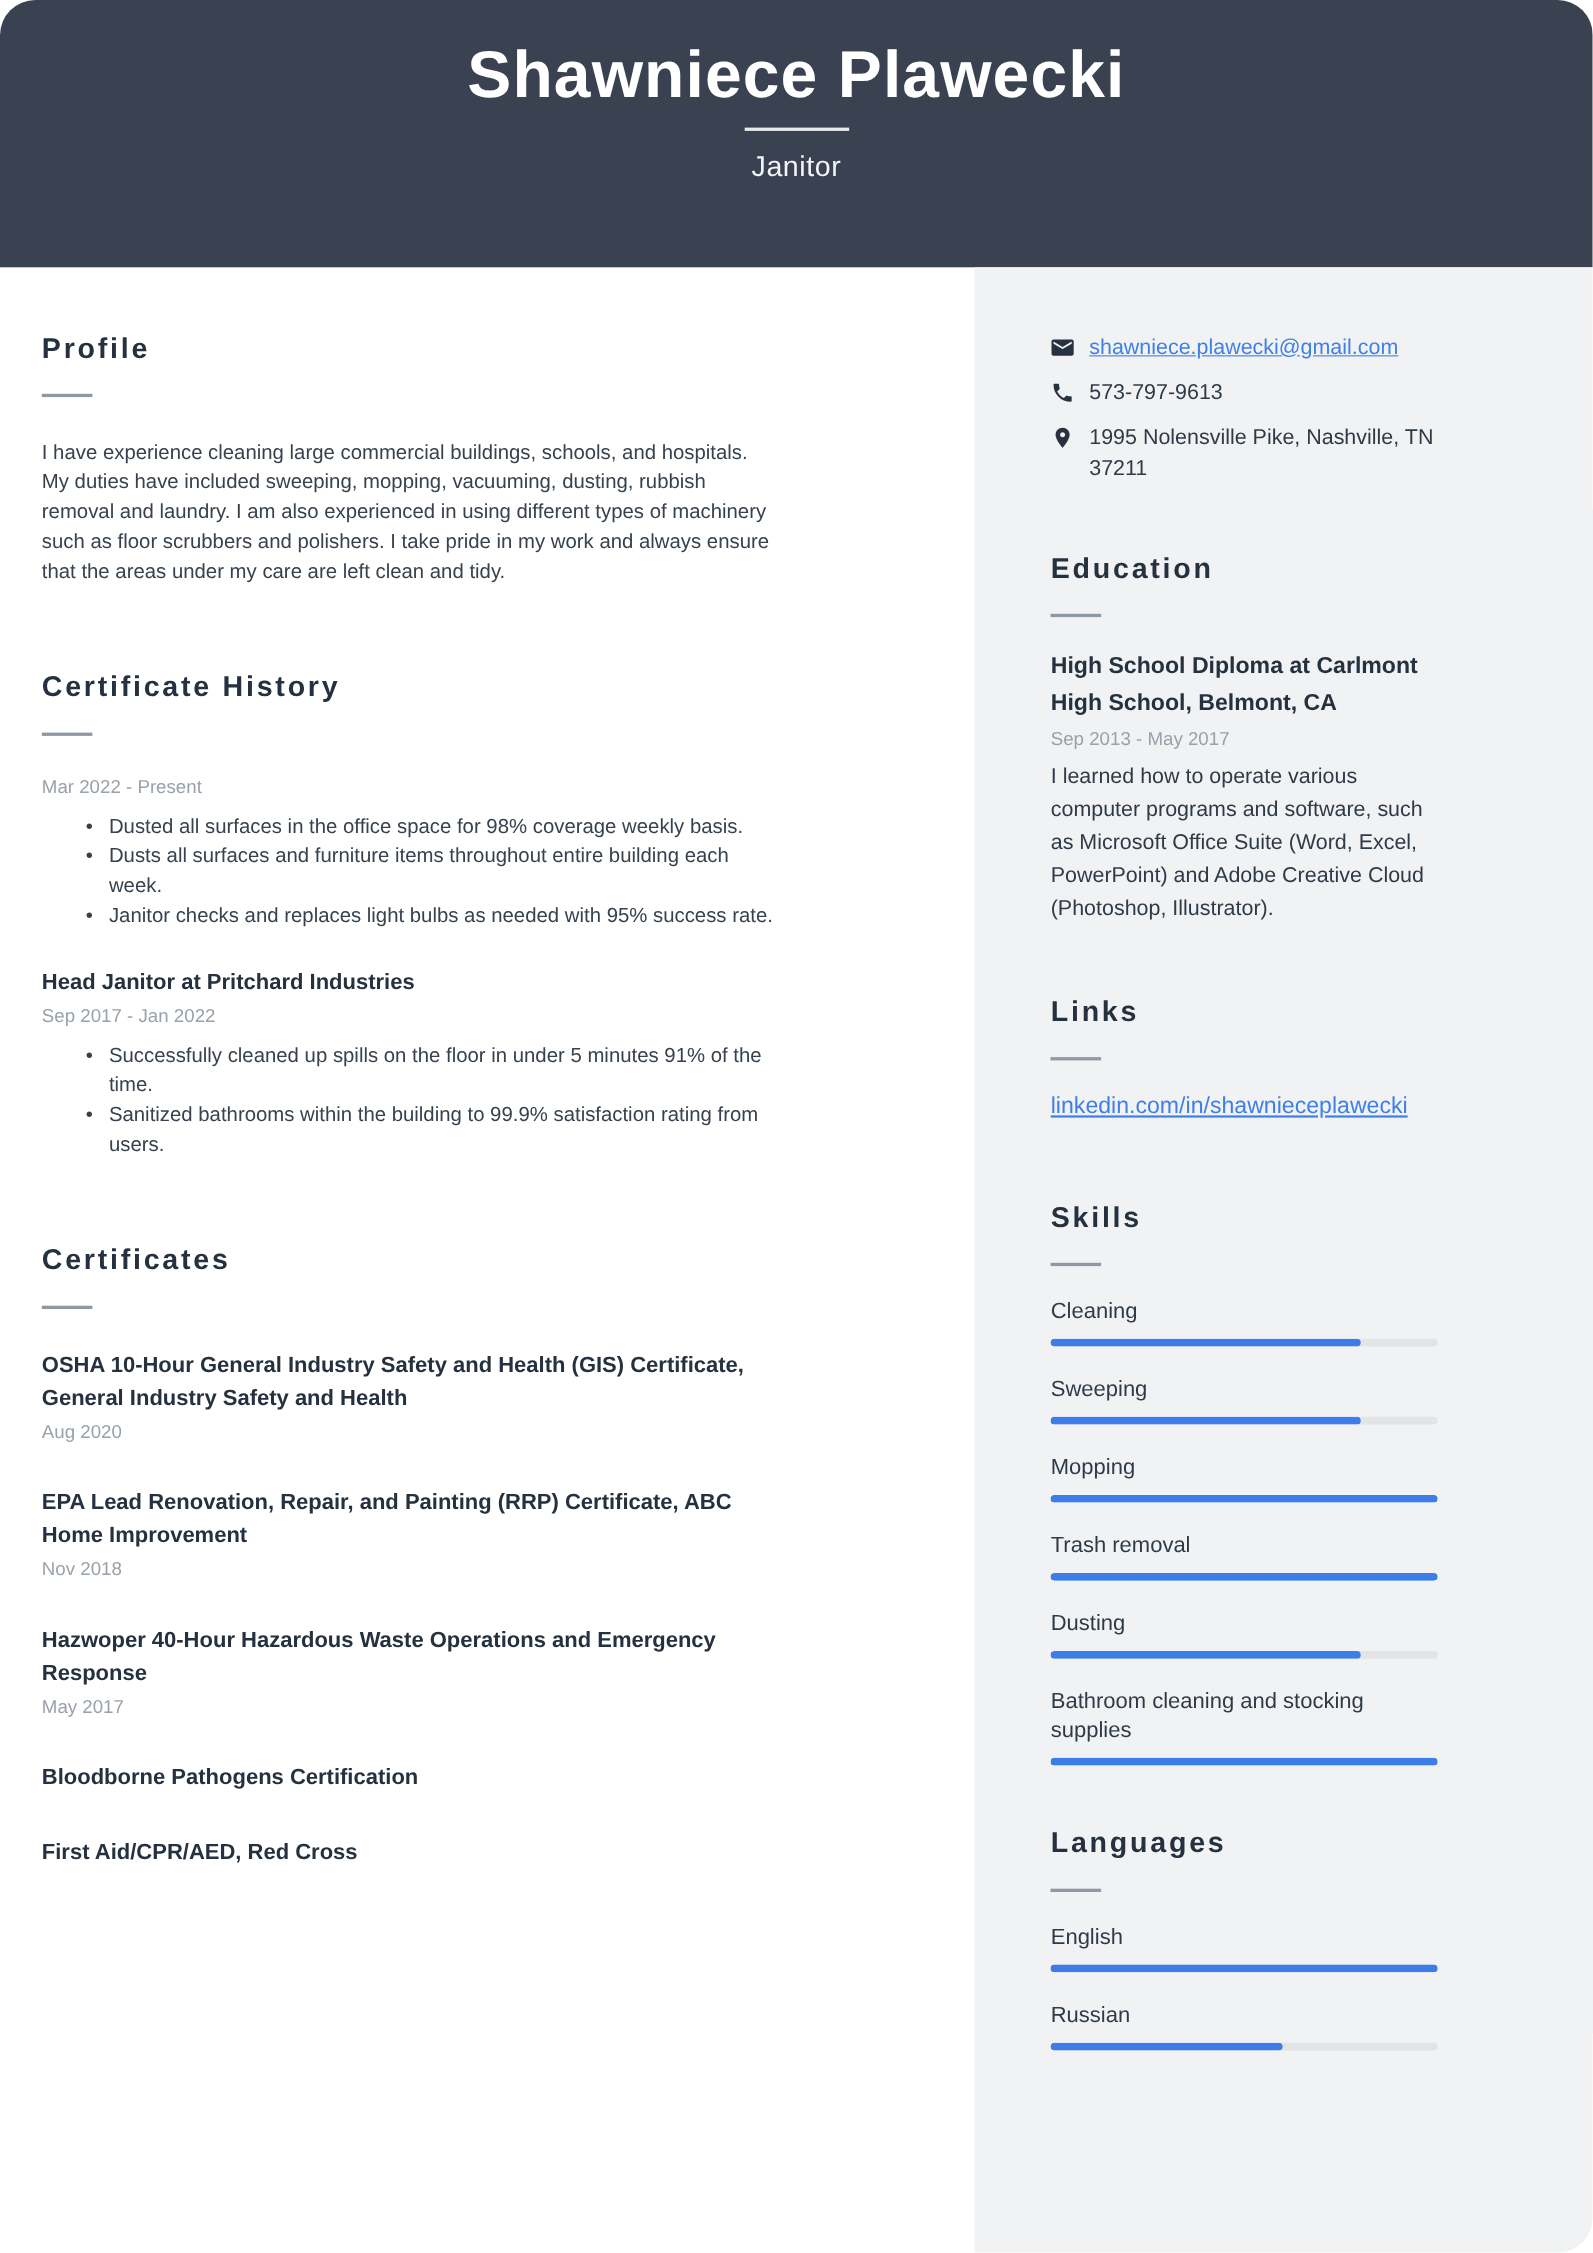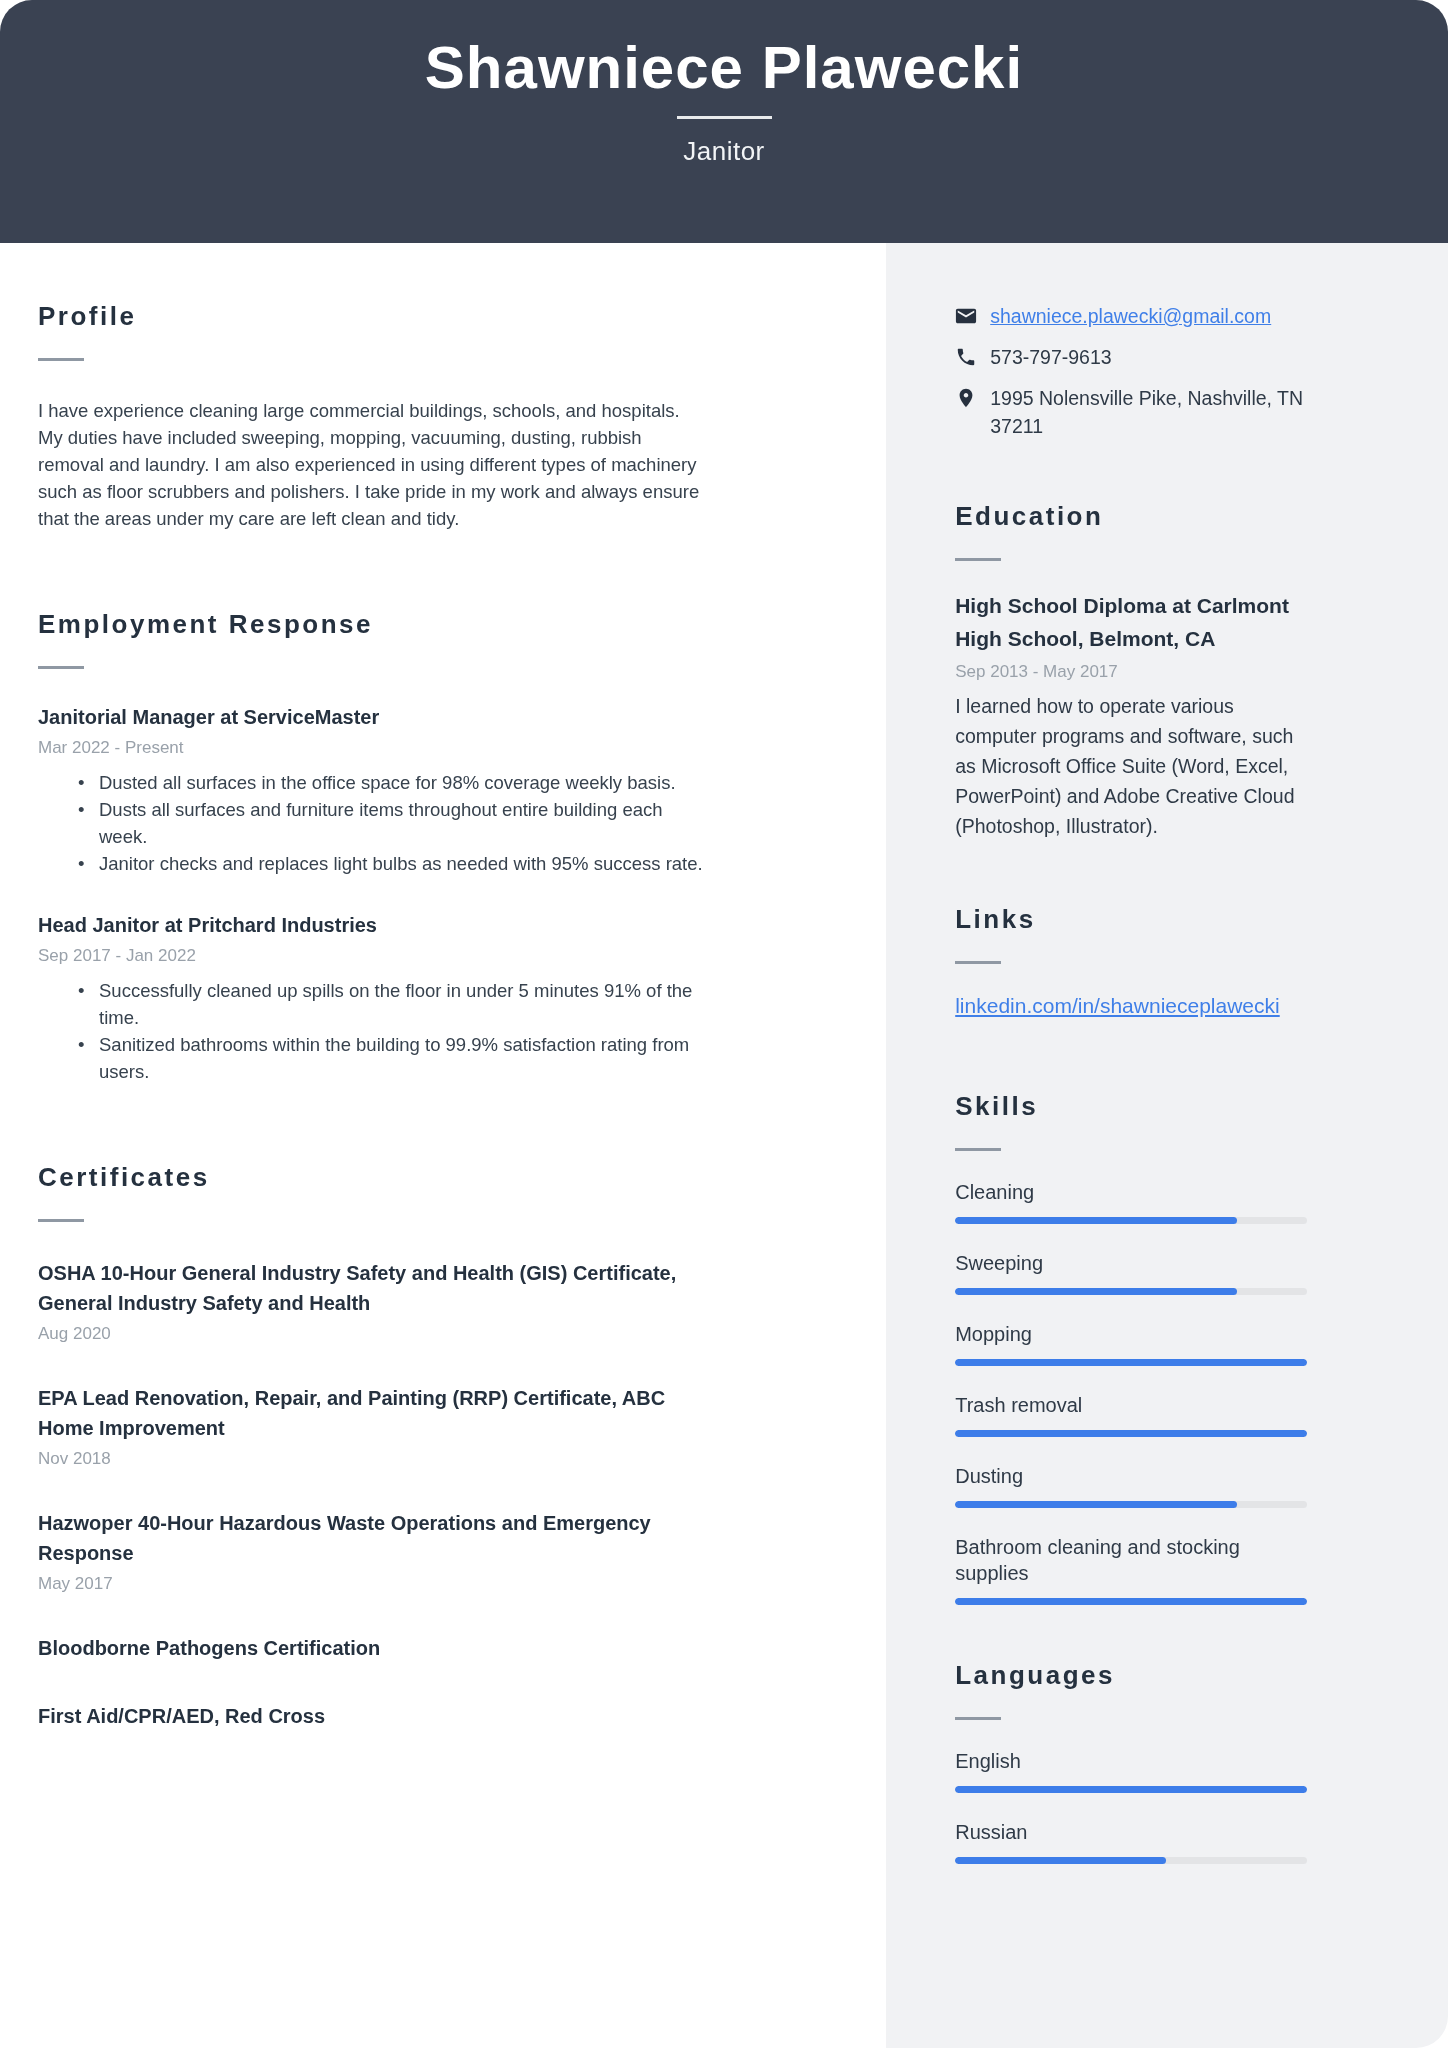--- a/index.html
+++ b/index.html
@@ -89,25 +89,24 @@
 
     <main class="left">
 
       <section class="profile">
         <h2 class="sec">Profile</h2>
         <div class="rule"></div>
         <p class="profile-text">I have experience cleaning large commercial buildings, schools, and hospitals. My duties have included sweeping, mopping, vacuuming, dusting, rubbish removal and laundry. I am also experienced in using different types of machinery such as floor scrubbers and polishers. I take pride in my work and always ensure that the areas under my care are left clean and tidy.</p>
       </section>
 
       <section class="block">
-        <h2 class="sec">Employment Response</h2>
+        <h2 class="sec">Certificate History</h2>
         <div class="rule"></div>
 
         <article class="job">
-          <h3>Janitorial Manager at ServiceMaster</h3>
           <div class="date">Mar 2022 - Present</div>
           <ul>
             <li>Dusted all surfaces in the office space for 98% coverage weekly basis.</li>
             <li>Dusts all surfaces and furniture items throughout entire building each week.</li>
             <li>Janitor checks and replaces light bulbs as needed with 95% success rate.</li>
           </ul>
         </article>
 
         <article class="job">
           <h3>Head Janitor at Pritchard Industries</h3>

